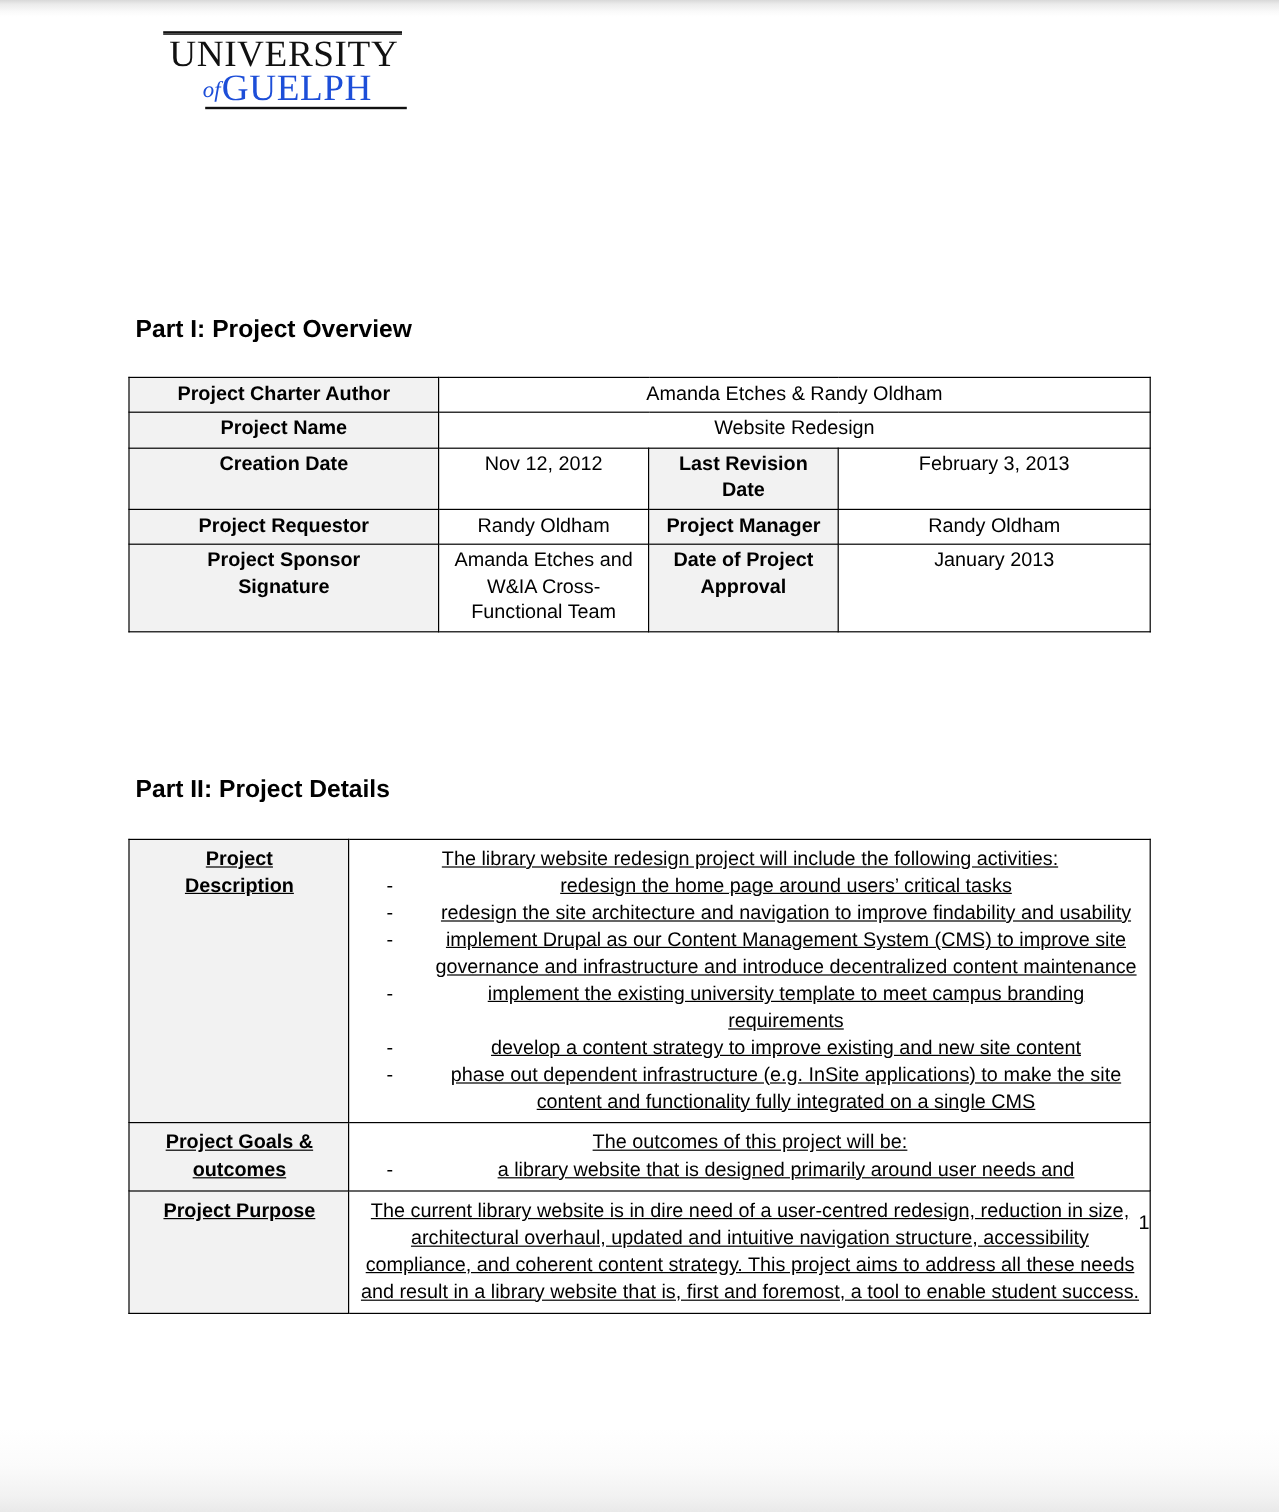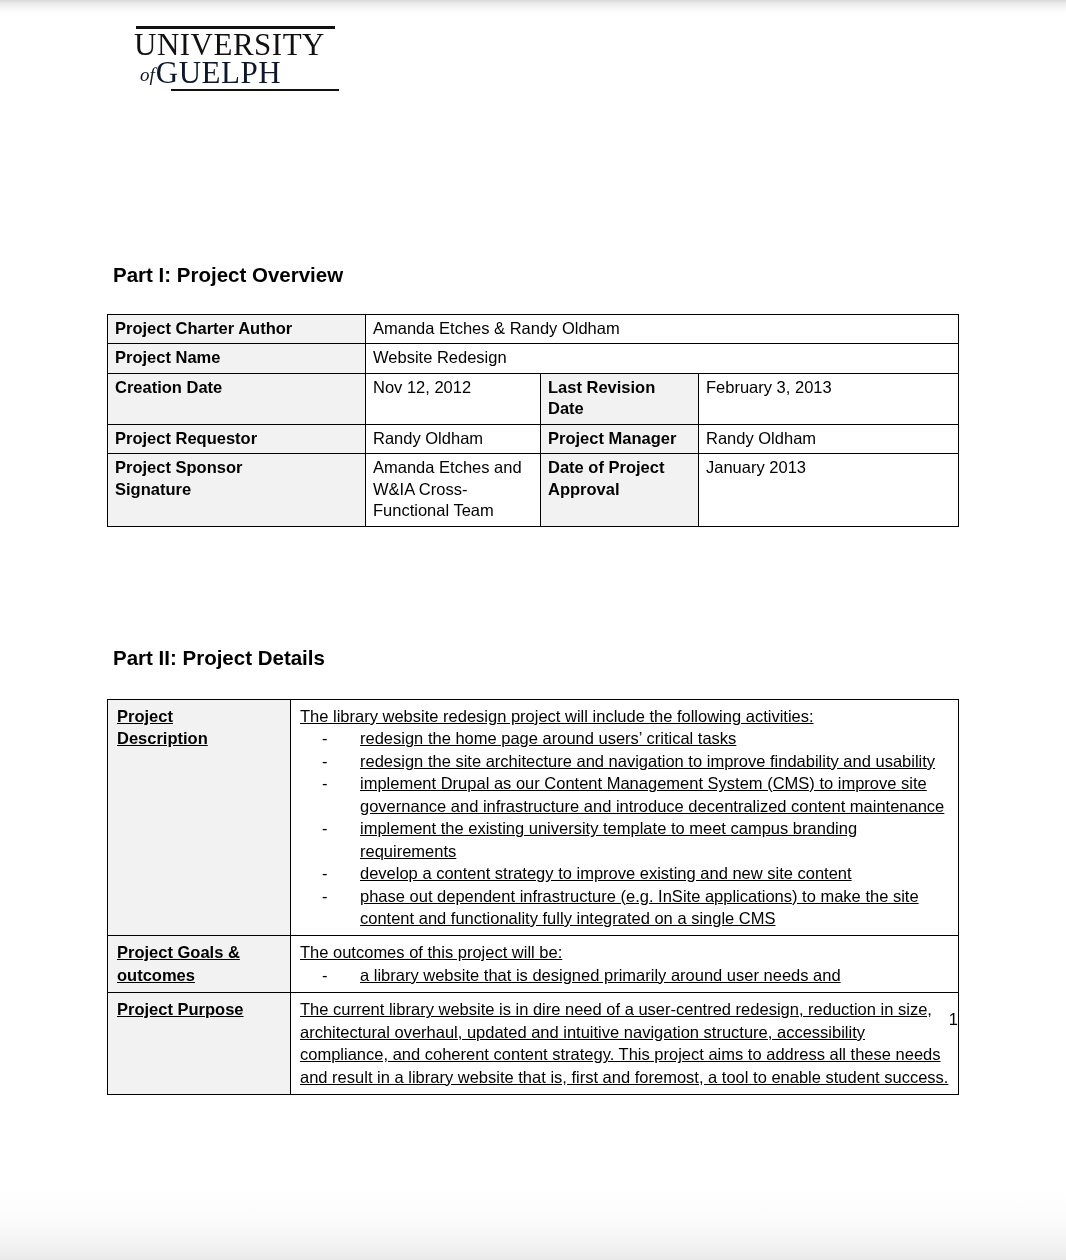--- a/index.html
+++ b/index.html
@@ -24,20 +24,21 @@
   .page-shade-bottom {
     position: absolute; bottom: 0; left: 0; width: 1066px; height: 70px;
     background: linear-gradient(to bottom, #ffffff 0%, #fbfbfb 45%, #f2f2f2 80%, #e9e9e9 100%);
     pointer-events: none; z-index: 5;
   }
 
   .page {
     position: absolute; inset: 0;
     width: 1066px; height: 1056px;
     background: #fff;
+    text-align: center;
   }
 
   
   .logo {
     position: absolute;
     left: 134px; top: 26px;
     width: 205px;
   }
   .logo-rule-top {
     height: 0;
@@ -54,21 +55,21 @@
     font-weight: 400;
     color: #111;
     white-space: nowrap;
   }
   .logo-line2 {
     font-family: "Liberation Serif", "DejaVu Serif", serif;
     font-size: 31px;
     letter-spacing: 0.5px;
     line-height: 1.0;
     font-weight: 400;
-    color: #0f172a;
+    color: #1d4ed8;
     white-space: nowrap;
     margin-top: -3px;
     padding-left: 6px;
   }
   .logo-of {
     font-style: italic;
     font-size: 19px;
     letter-spacing: 0;
     vertical-align: 2px;
     margin-right: 1px;

